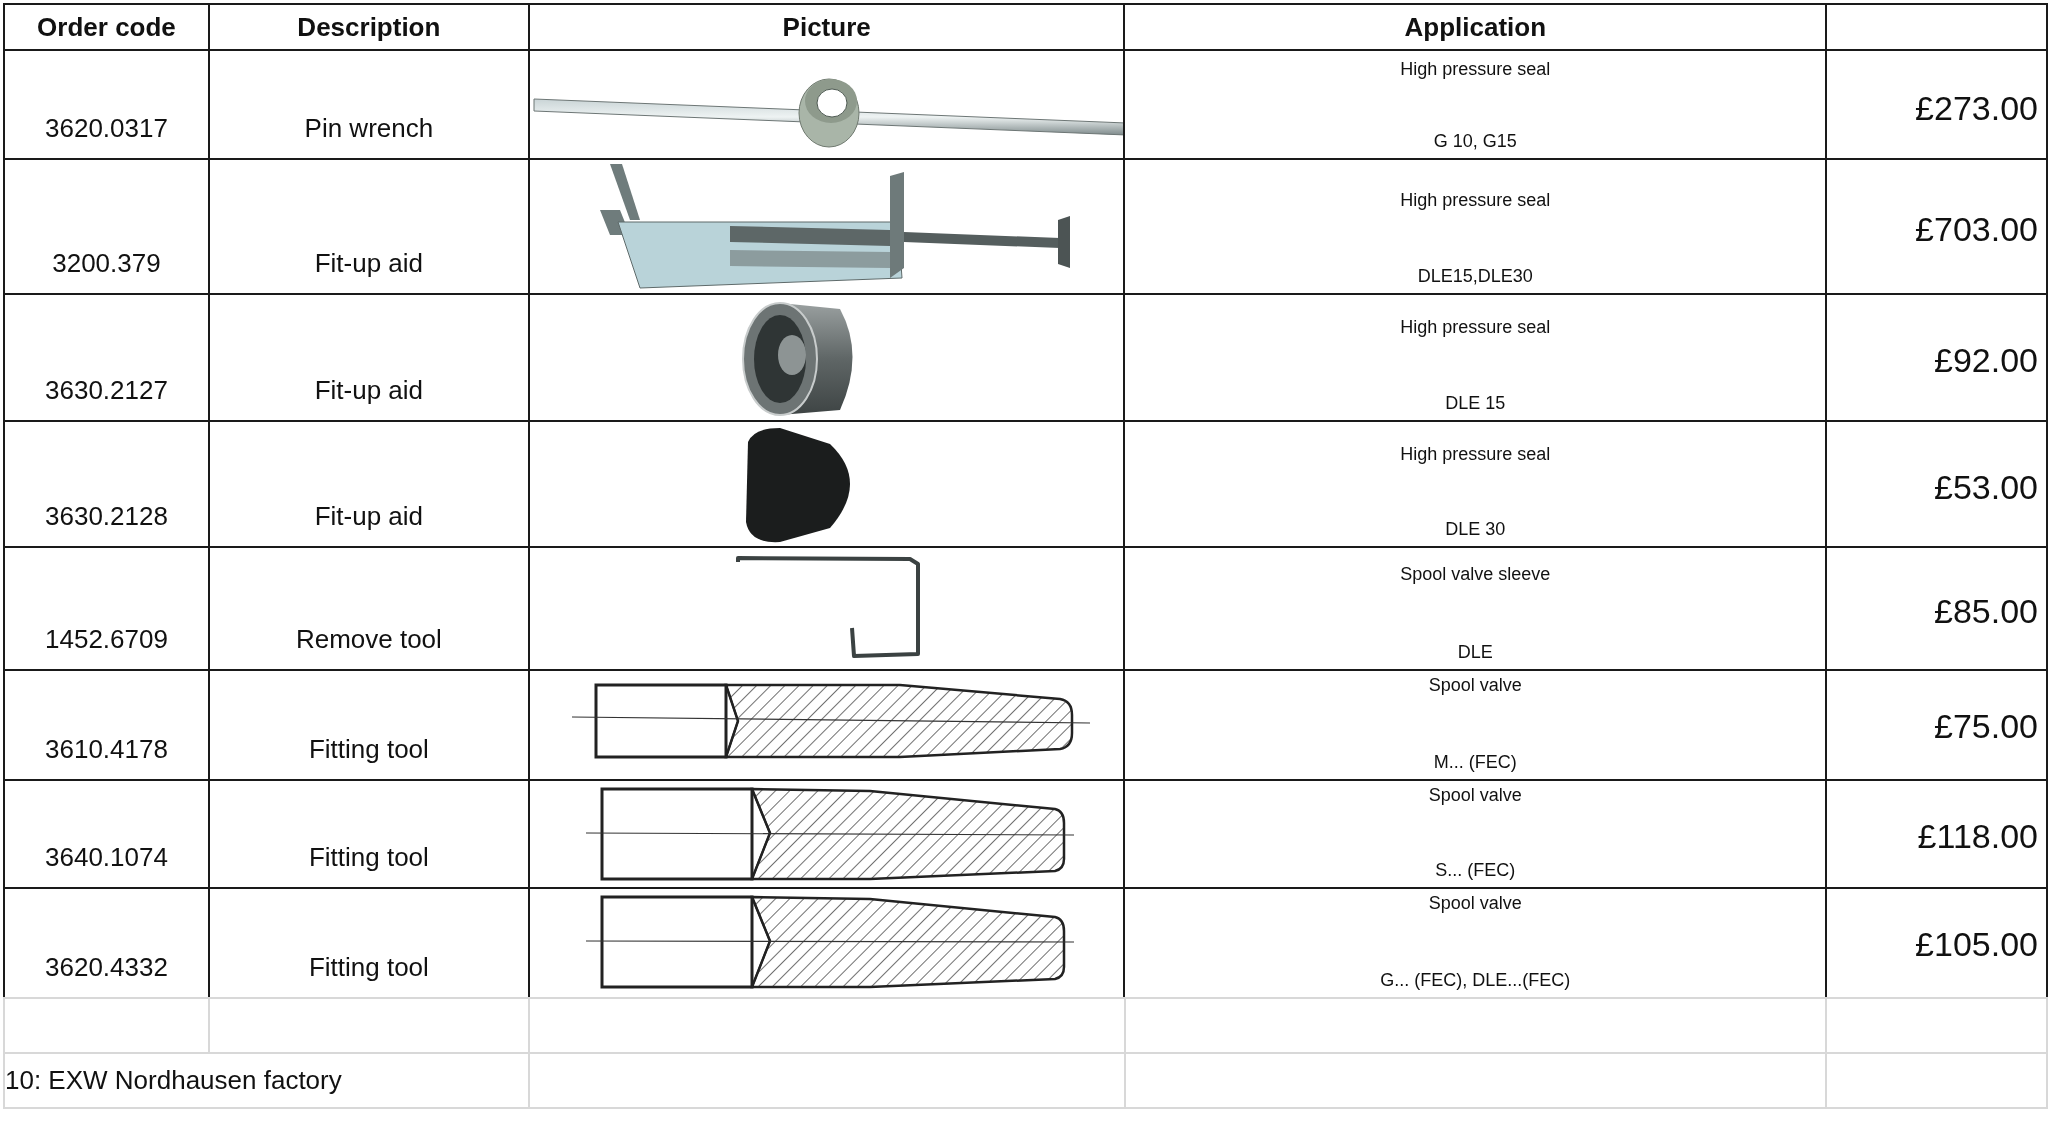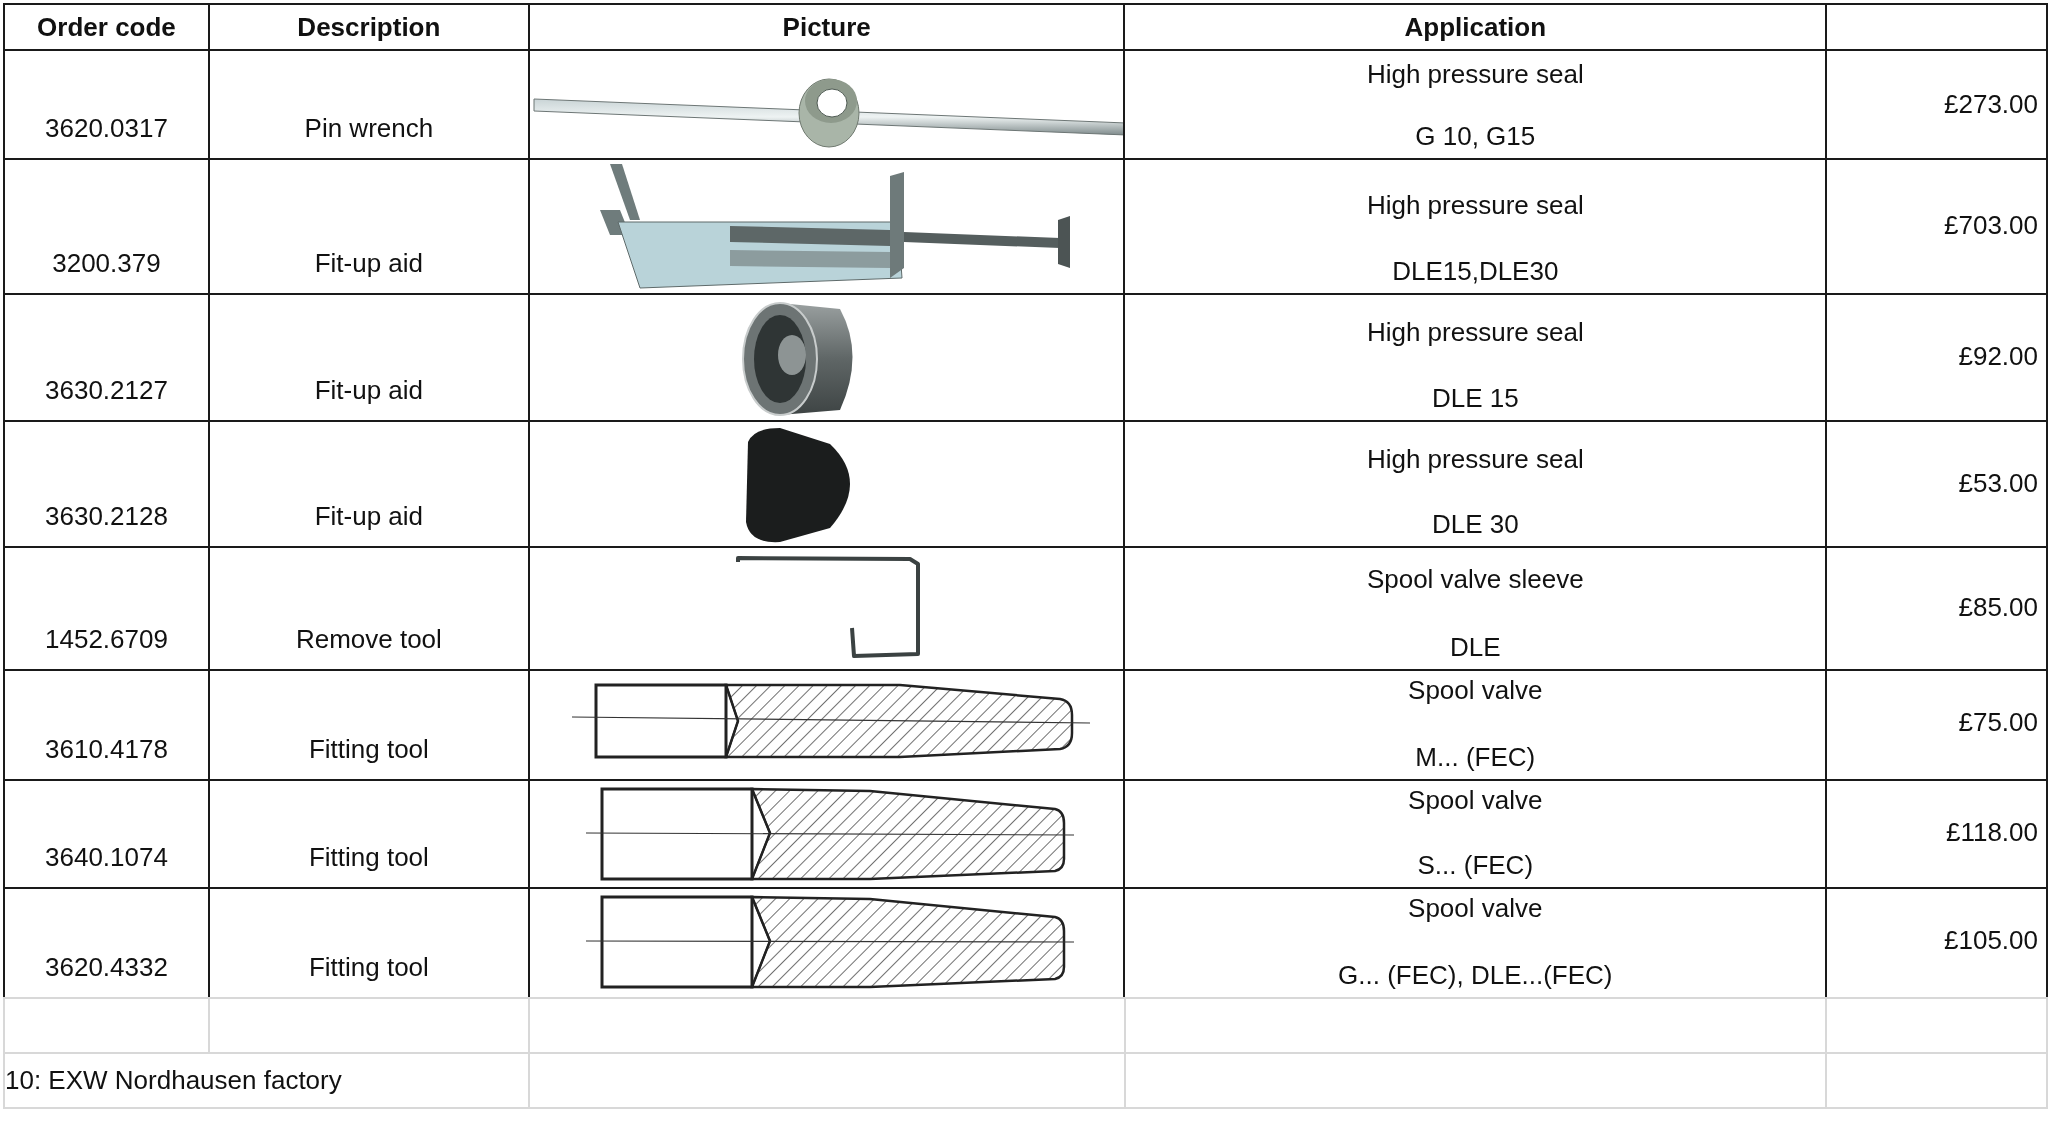--- a/index.html
+++ b/index.html
@@ -5,24 +5,24 @@
   html, body { margin:0; padding:0; background:#ffffff; }
   body { width:2048px; height:1135px; position:relative; overflow:hidden;
          font-family:"Liberation Sans", sans-serif; color:#111; }
   .sheet { position:absolute; left:0; top:0; width:2048px; height:1135px; }
   
   table.main { position:absolute; left:3px; top:3px; border-collapse:collapse; table-layout:fixed; }
   table.main td, table.main th { border:2.5px solid #1a1a1a; padding:0; position:relative; overflow:hidden; }
   table.main th { font-weight:bold; font-size:26px; text-align:center; vertical-align:middle; height:44px; }
   .c-code, .c-desc { text-align:center; vertical-align:bottom; font-size:26px; }
   .c-code span, .c-desc span { display:block; padding-bottom:14px; }
-  .c-app { text-align:center; font-size:26px; vertical-align:top; }
+  .c-app { text-align:center; font-size:18px; vertical-align:top; }
   .c-app .l1 { position:absolute; left:0; right:0; top:8px; }
   .c-app .l2 { position:absolute; left:0; right:0; bottom:6px; }
-  .c-price { text-align:left; font-size:26px; vertical-align:top; }
+  .c-price { text-align:left; font-size:34px; vertical-align:top; }
   .c-price span { position:absolute; right:8px; }
   .c-pic svg { display:block; position:absolute; left:0; top:0; }
 
   table.foot { position:absolute; left:3px; top:997px; border-collapse:collapse; table-layout:fixed; }
   table.foot td { border:2px solid #d8d8d8; height:41px; padding:6px; font-size:26px; vertical-align:middle; white-space:nowrap; overflow:visible; }
   table.foot td.merged { padding-left:0; }
 </style>
 </head>
 <body>
 

